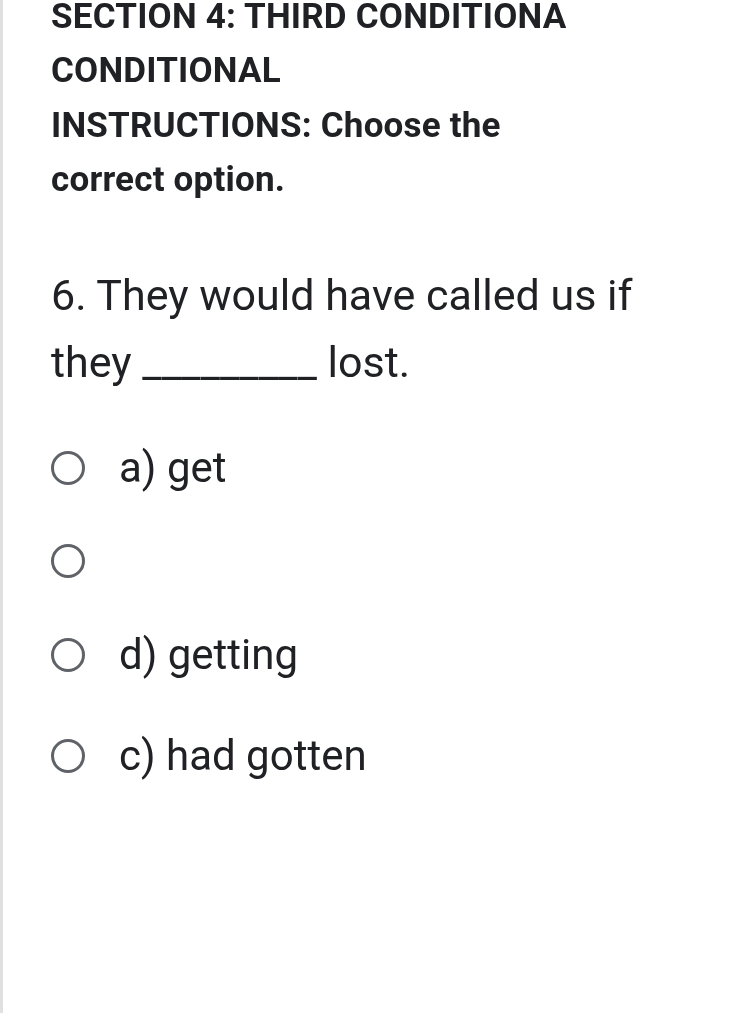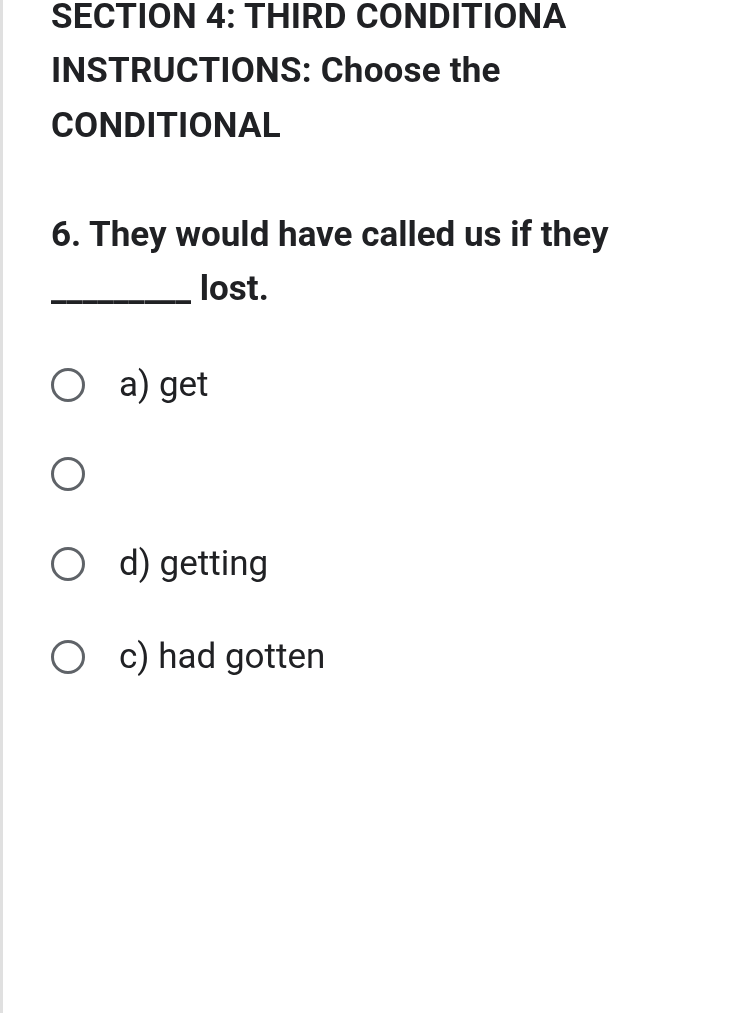--- a/index.html
+++ b/index.html
@@ -21,57 +21,58 @@
     }
     .section-header {
       font-weight: 700;
       font-size: 35px;
       color: #202124;
       line-height: 1.55;
       letter-spacing: 0.2px;
       margin-top: -10px;
     }
     .question {
-      font-size: 35px;
+      font-size: 43px;
       color: #202124;
       line-height: 1.55;
       margin-top: 55px;
-      font-weight: 700;
+      font-weight: 400;
     }
     .options {
       margin-top: 48px;
     }
     .option {
       display: flex;
       align-items: center;
       margin-bottom: 52px;
       cursor: pointer;
     }
     .radio {
       width: 34px;
       height: 34px;
       border: 3px solid #5f6368;
       border-radius: 50%;
       flex-shrink: 0;
       margin-right: 34px;
     }
     .option-label {
-      font-size: 35px;
+      font-size: 42px;
       color: #202124;
       font-weight: 400;
     }
   </style>
 </head>
 <body>
 
 <div class="content">
   <div class="section-header">
     <div>SECTION 4: THIRD CONDITIONA</div>
+    <div>CONDITIONAL</div>
     <div>INSTRUCTIONS: Choose the</div>
-    <div>CONDITIONAL</div>
+    <div>correct option.</div>
   </div>
 
   <div class="question">6. They would have called us if they _________ lost.</div>
 
   <div class="options">
     <div class="option">
       <span class="radio"></span>
       <span class="option-label">a) get</span>
     </div>
     <div class="option">

